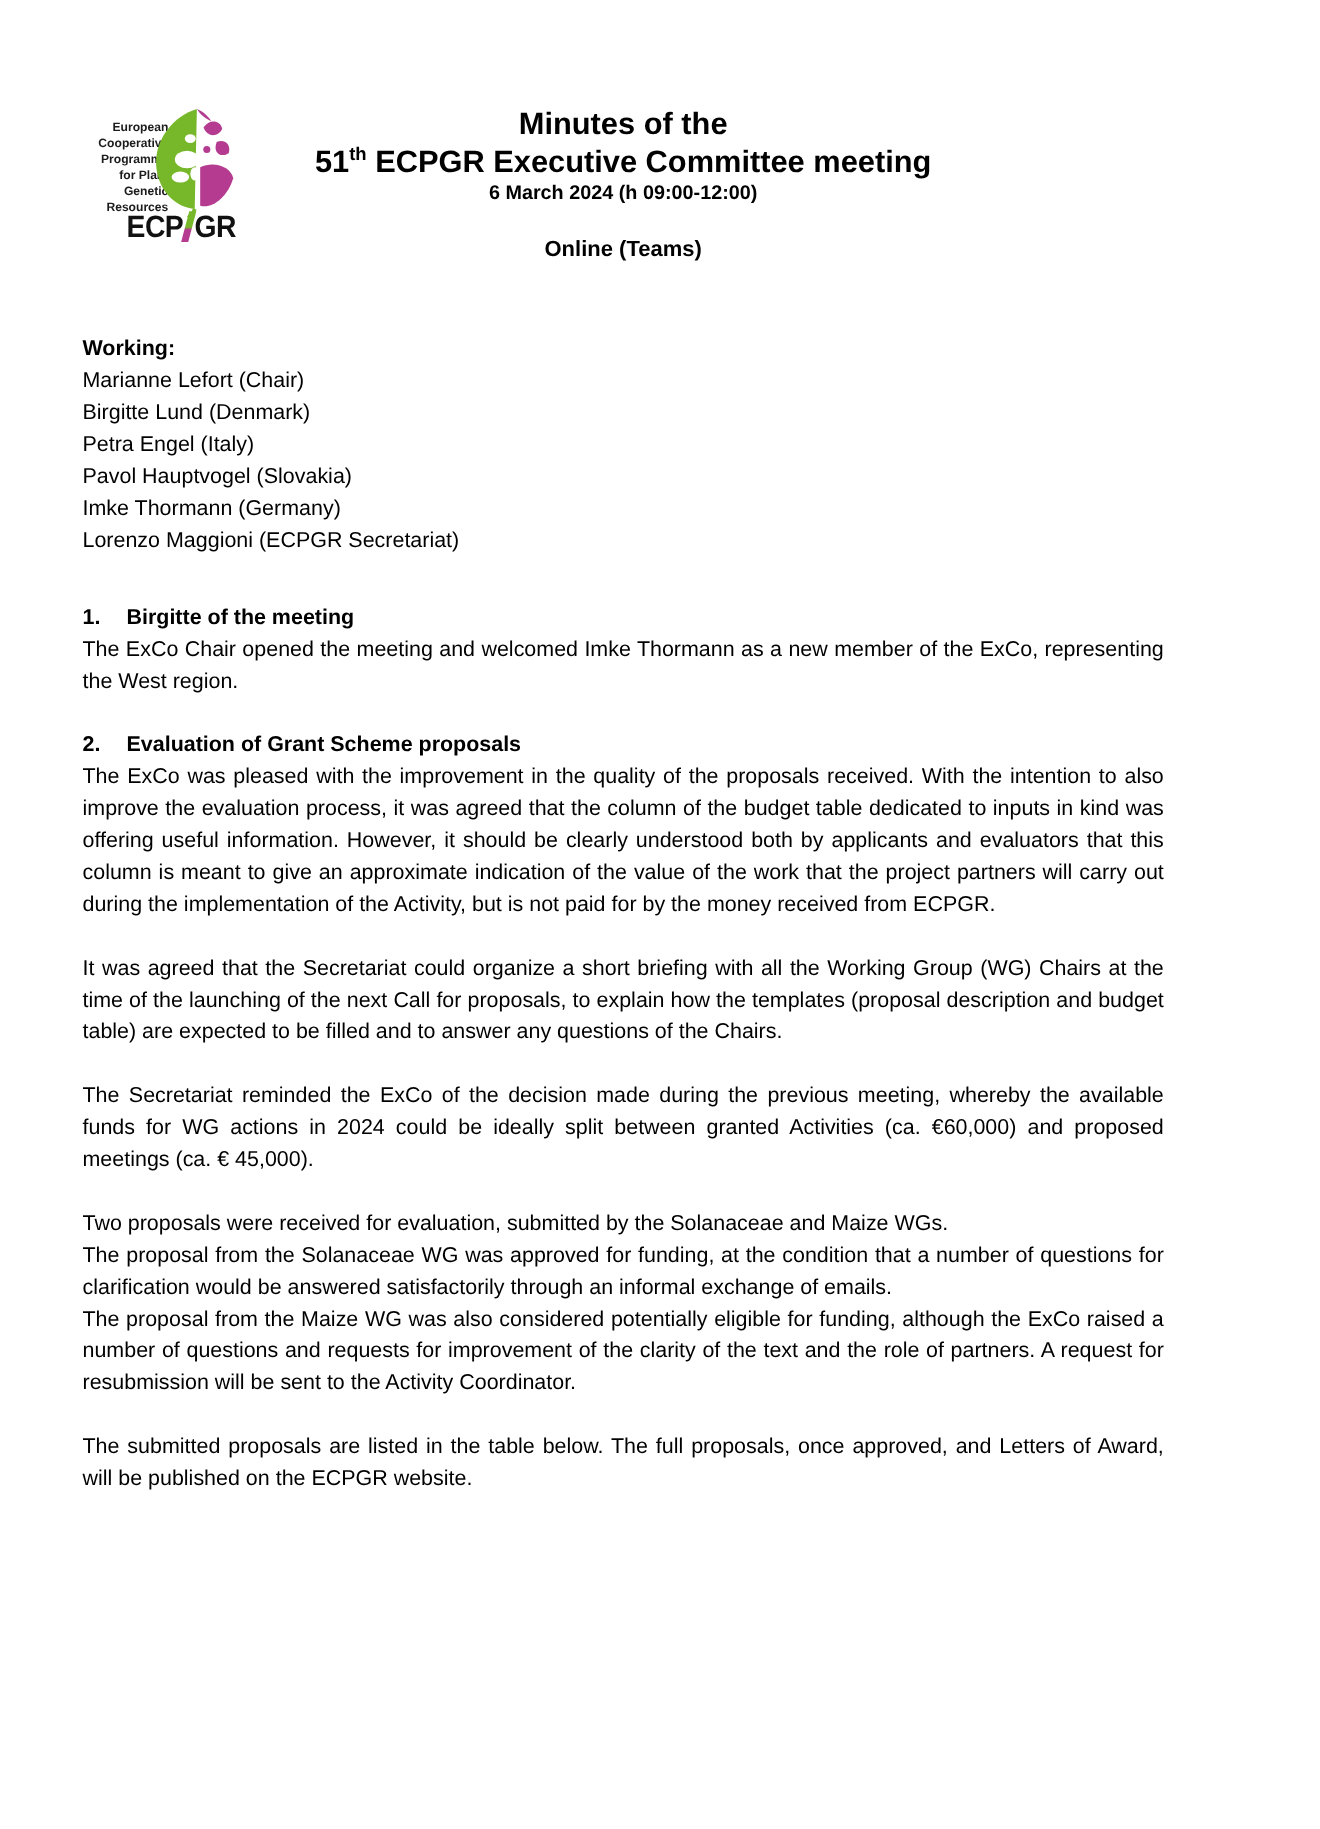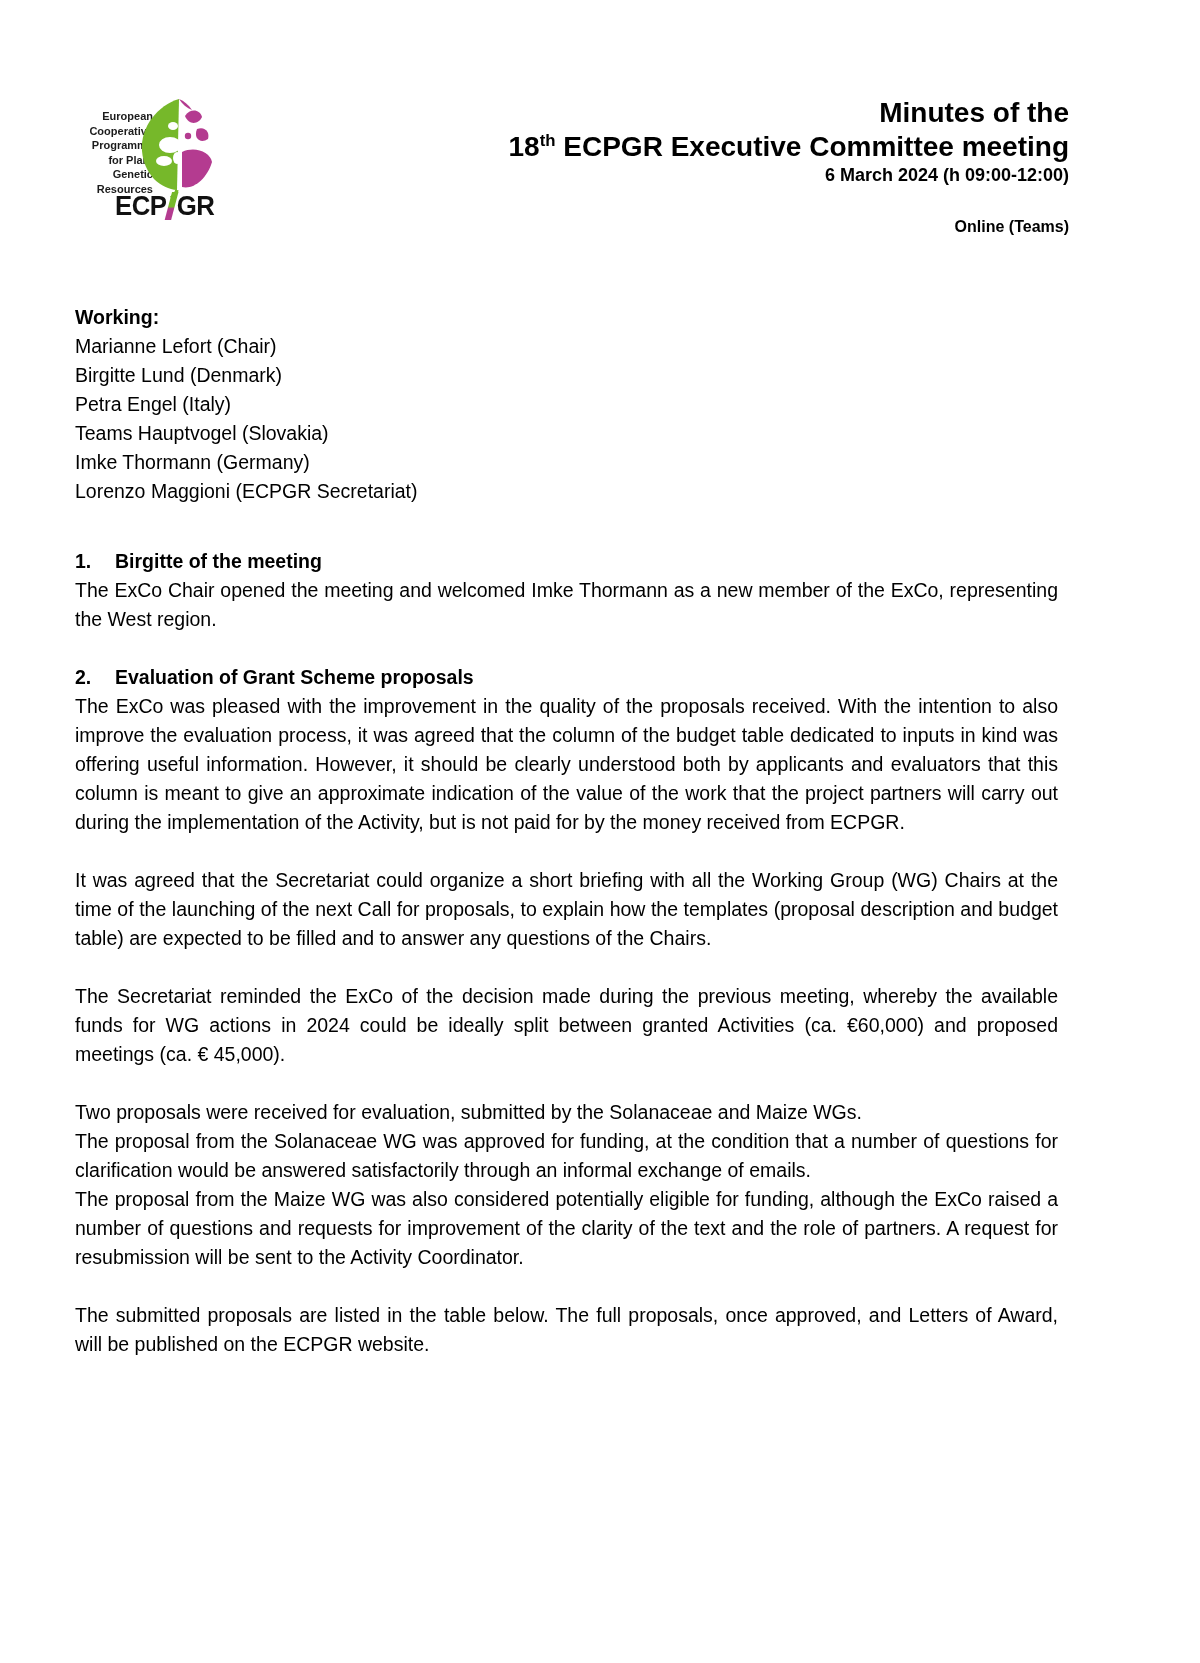--- a/index.html
+++ b/index.html
@@ -28,25 +28,25 @@
     white-space:nowrap; letter-spacing:-0.5px;
   }
   .logo-slash {
     display:inline-block; width:7px; height:28px;
     margin:0 2px; vertical-align:-5px;
     transform:skewX(-16deg);
     background:linear-gradient(to bottom, #76b82a 0%, #76b82a 52%, #b43b90 60%, #b43b90 100%);
   }
 
   
-  .title-wrap { position:absolute; left:86px; top:96px; width:983px; text-align:right; }
+  .title-wrap { position:absolute; left:75px; top:96px; width:983px; text-align:center; }
   .title-line { font-size:28px; font-weight:bold; line-height:34px; }
   .title-line sup { font-size:60%; vertical-align:super; line-height:0; }
   .doc-date { font-size:18px; font-weight:bold; line-height:22px; }
-  .doc-location { margin-top:29px; font-size:16px; font-weight:bold; line-height:24px; }
+  .doc-location { margin-top:29px; font-size:20px; font-weight:bold; line-height:24px; }
 
   
   .body-text {
     position:absolute; left:75px; top:303px; width:983px;
     font-size:19.5px; line-height:29px;
   }
   .present-label { font-weight:bold; }
   .attendee { }
 
   .sec { margin-top:41px; }
@@ -97,33 +97,33 @@
 
       <path d="M42,94 C41,98 39,100 36,102" stroke="#76b82a" stroke-width="3.5" fill="none"></path>
     </svg>
     <div class="logo-acronym">
       <span>ECP</span><span class="logo-slash"></span><span>GR</span>
     </div>
   </div>
 
   <div class="title-wrap">
     <div class="title-line">Minutes of the</div>
-    <div class="title-line"><span>18</span><sup>th</sup><span> ECPGR Executive Committee meeting</span></div>
+    <div class="title-line"><span>51</span><sup>th</sup><span> ECPGR Executive Committee meeting</span></div>
     <div class="doc-date">6 March 2024 (h 09:00-12:00)</div>
     <div class="doc-location">Online (Teams)</div>
   </div>
 
   <div class="body-text">
 
     <div class="present-block">
       <div class="present-label">Working:</div>
       <div class="attendee">Marianne Lefort (Chair)</div>
       <div class="attendee">Birgitte Lund (Denmark)</div>
       <div class="attendee">Petra Engel (Italy)</div>
-      <div class="attendee">Teams Hauptvogel (Slovakia)</div>
+      <div class="attendee">Pavol Hauptvogel (Slovakia)</div>
       <div class="attendee">Imke Thormann (Germany)</div>
       <div class="attendee">Lorenzo Maggioni (ECPGR Secretariat)</div>
     </div>
 
     <div class="sec">
       <h2>
         <span class="sec-num">1.</span>
         <span>Birgitte of the meeting</span>
       </h2>
       <p>The ExCo Chair opened the meeting and welcomed Imke Thormann as a new member of the ExCo, representing the West region.</p>

